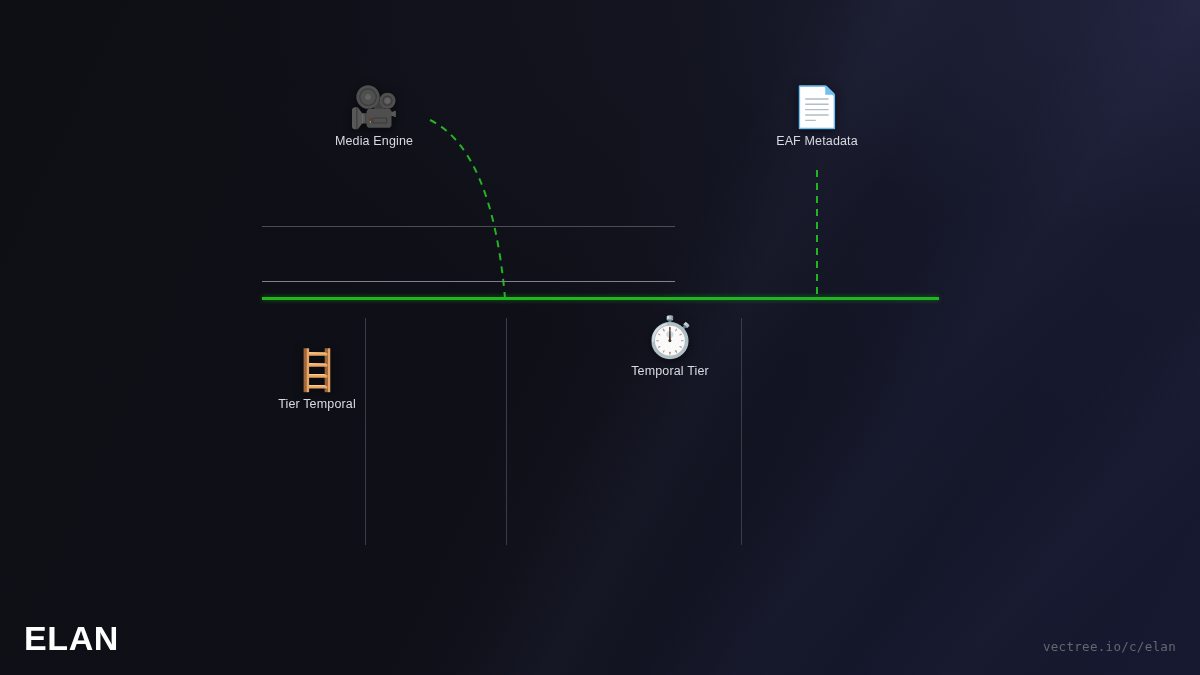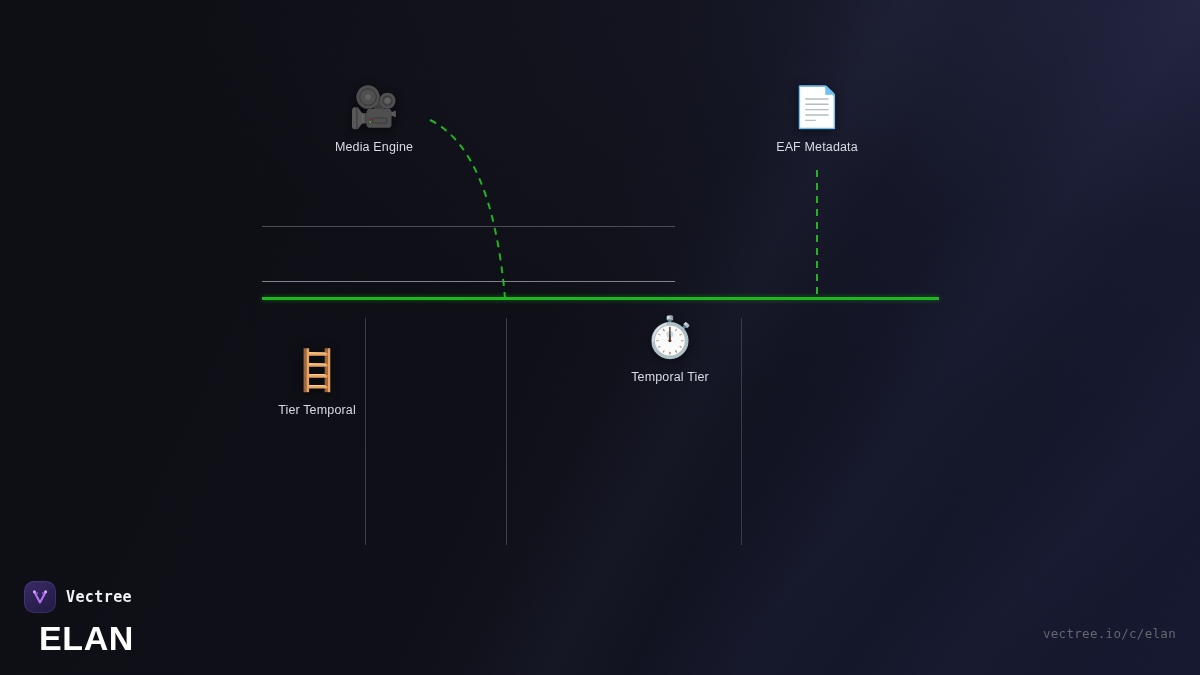--- a/index.html
+++ b/index.html
@@ -45,21 +45,21 @@
     text-align: center;
   }
   .node .glyph {
     font-size: 40px;
     line-height: 44px;
     height: 46px;
     display: block;
     filter: drop-shadow(0 2px 4px rgba(0,0,0,0.55));
   }
   .node .node-label {
-    margin-top: 9px;
+    margin-top: 3px;
     font-size: 12.5px;
     color: #d8dbe2;
     letter-spacing: 0.15px;
     white-space: nowrap;
   }
 
   
   .h-rule {
     position: absolute;
     height: 1px;
@@ -105,26 +105,25 @@
     color: #f2f3f6;
     letter-spacing: 0.4px;
   }
   #brand-title {
     margin-top: 8px;
     font-size: 34px;
     font-weight: 700;
     color: #ffffff;
     letter-spacing: 0.6px;
     line-height: 1;
-    margin-left: 15px;
   }
   #site-url {
     position: absolute;
     right: 24px;
-    bottom: 34px;
+    bottom: 21px;
     font-family: "DejaVu Sans Mono", monospace;
     font-size: 12.5px;
     color: #64676f;
     letter-spacing: 0.3px;
   }
 </style>
 </head>
 <body>
 
 <div id="stage">
@@ -156,30 +155,18 @@
     <span class="glyph">🪜</span>
     <span class="node-label">Tier Temporal</span>
   </div>
 
   <div class="node" style="left:670px; top:315px;">
     <span class="glyph">⏱️</span>
     <span class="node-label">Temporal Tier</span>
   </div>
 
   <div id="brand">
-    <div id="brand-row">
-      <div id="brand-mark">
-        <svg width="20" height="20" viewBox="0 0 20 20" aria-hidden="true">
-          <path d="M4.6 5.4 L10 15.4 L15.4 5.4" fill="none" stroke="#b473f0" stroke-width="2.1" stroke-linecap="round" stroke-linejoin="round"></path>
-          <circle cx="4.4" cy="4.8" r="1.5" fill="#d9a6ff"></circle>
-          <circle cx="15.6" cy="4.8" r="1.5" fill="#d9a6ff"></circle>
-          <circle cx="7.1" cy="6.2" r="1.0" fill="#a05fe0"></circle>
-          <circle cx="12.9" cy="6.2" r="1.0" fill="#a05fe0"></circle>
-        </svg>
-      </div>
-      <span id="brand-name">Vectree</span>
-    </div>
     <div id="brand-title">ELAN</div>
   </div>
 
   <div id="site-url">vectree.io/c/elan</div>
 
 </div>
 
 </body></html>

